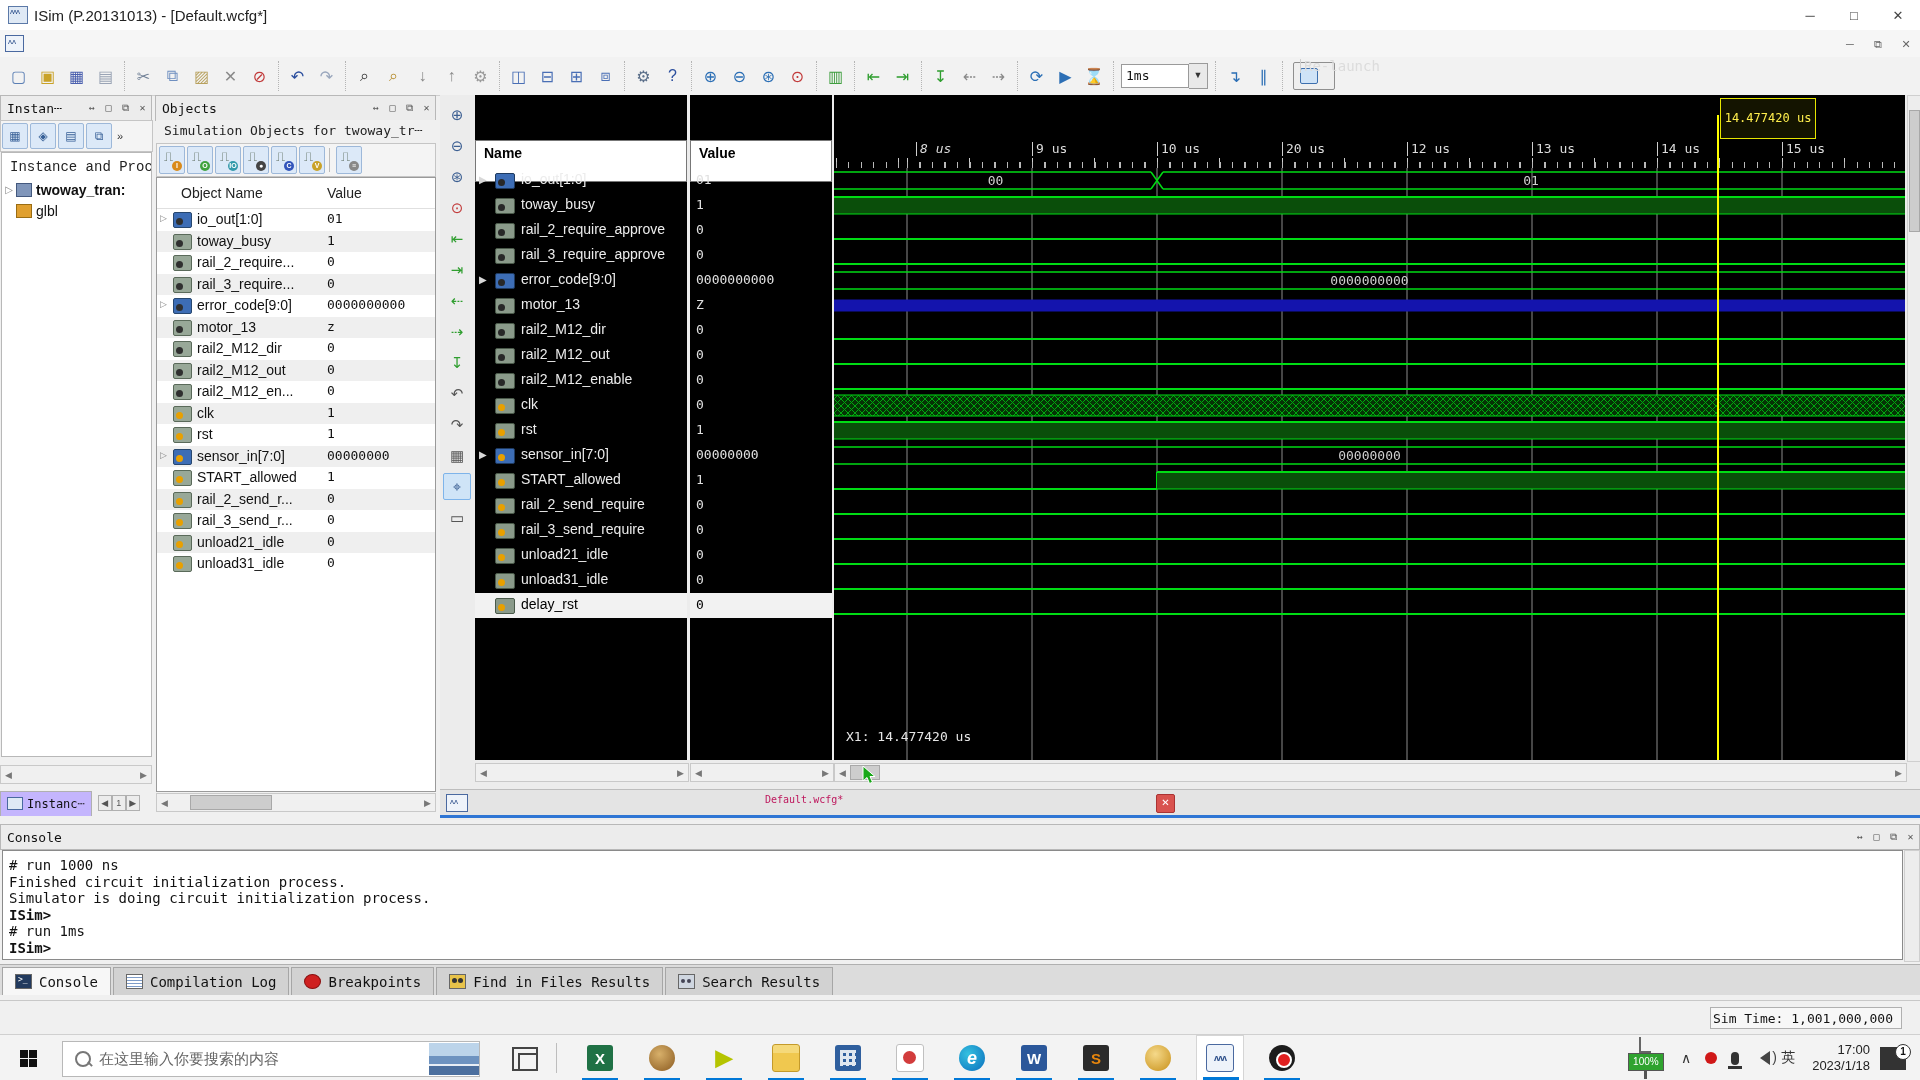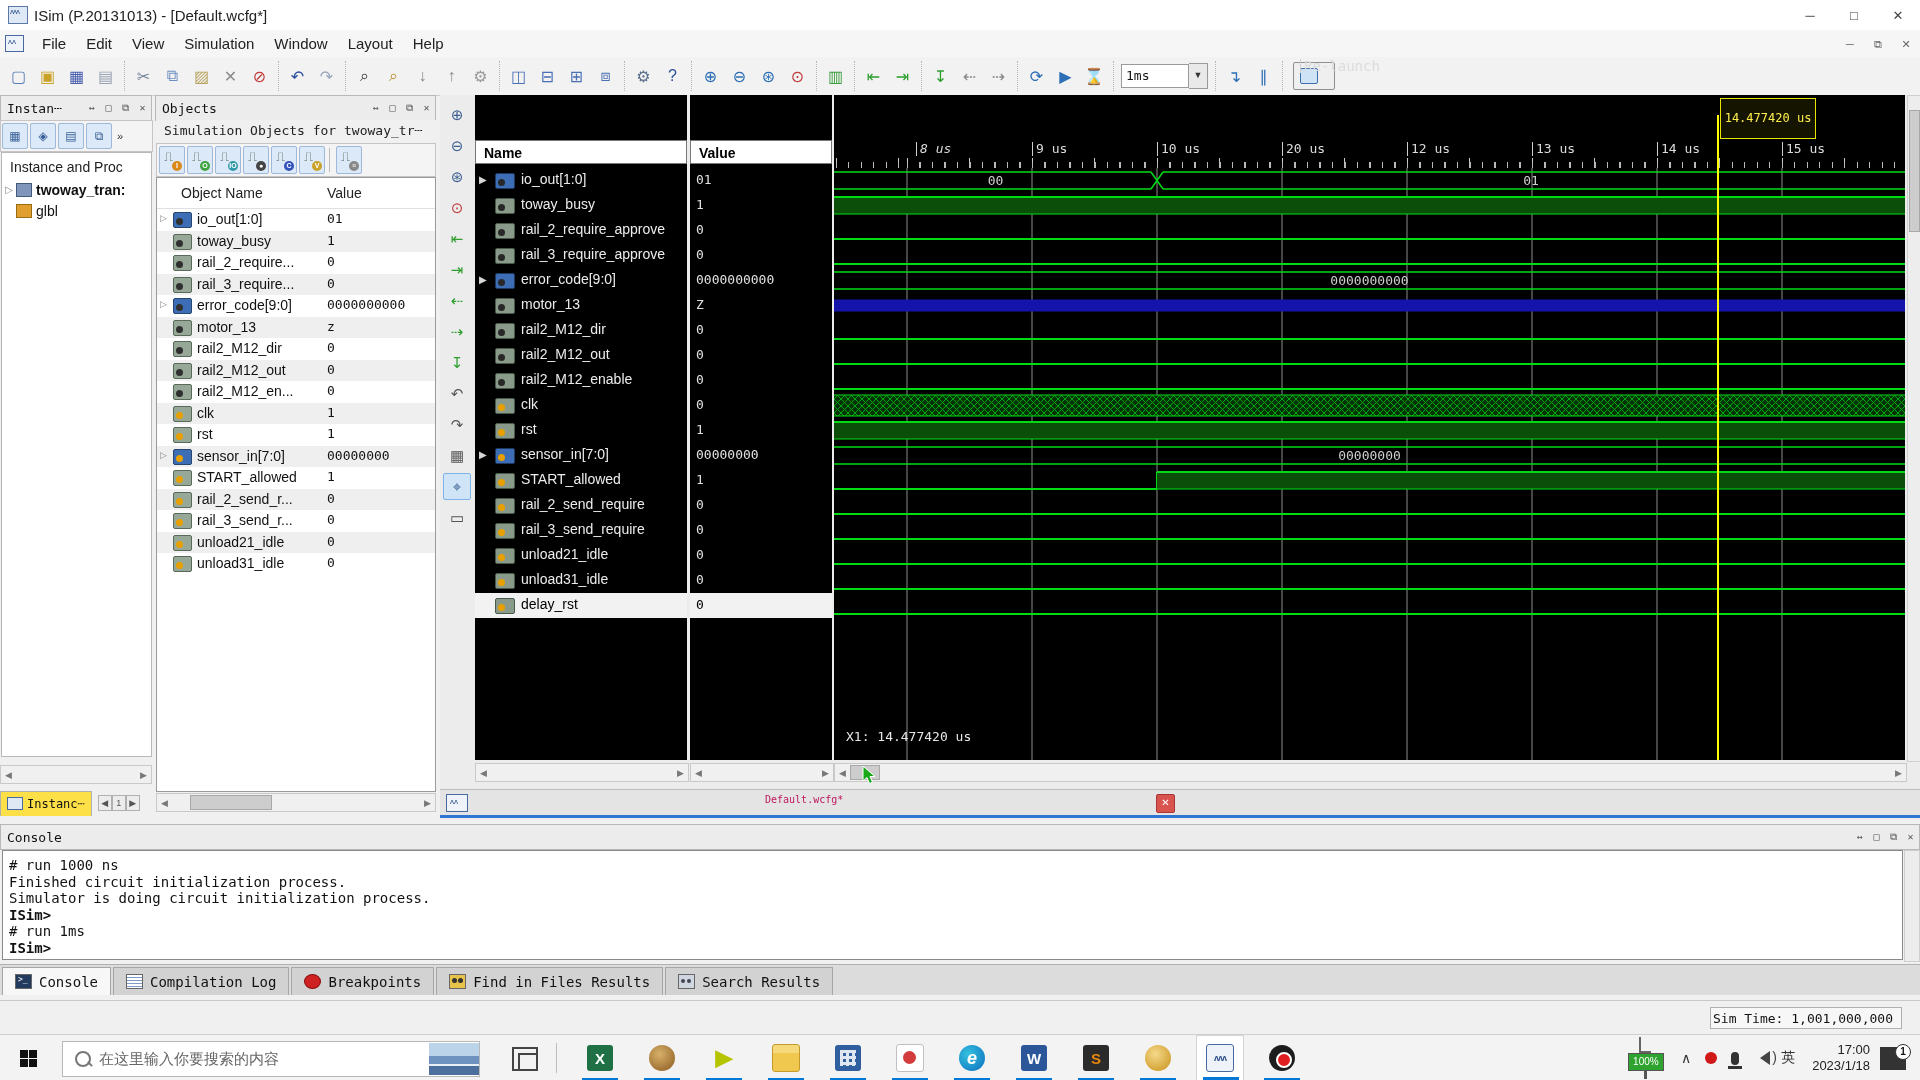--- a/index.html
+++ b/index.html
@@ -36,32 +36,32 @@
   .pnl-head{position:absolute;left:0;top:0;right:0;height:24px;background:#ececec;border:1px solid #b8b8b8;display:flex;align-items:center;font-size:13px;font-family:"DejaVu Sans Mono",monospace;color:#111;}
   .pnl-head .ph-title{padding-left:6px;flex:1;}
   .ph-btn{width:17px;height:18px;text-align:center;line-height:18px;font-size:10px;color:#555;}
 
   
   #instances-panel{position:absolute;left:0;top:95px;width:152px;height:725px;background:#f0f0f0;}
   #instances-panel .itoolbar{position:absolute;left:0;top:25px;width:151px;height:30px;border:1px solid #c5c5c5;background:#f4f4f4;display:flex;align-items:center;}
   .itool{width:24px;height:24px;margin:1px;background:#dce9f8;border:1px solid #9db8d9;border-radius:2px;display:flex;align-items:center;justify-content:center;font-size:12px;color:#365f96;}
   .ichev{margin-left:4px;font-size:11px;color:#333;}
   #instances-panel .ilist{position:absolute;left:1px;top:57px;width:149px;height:603px;background:#ffffff;border:1px solid #b8b8b8;overflow:hidden;}
-  .ilist .col-head{font-size:14px;color:#222;padding:6px 0 4px 8px;white-space:nowrap;}
+  .ilist .col-head{font-size:14px;color:#222;padding:6px 0 4px 8px;white-space:nowrap;font-family:Liberation Mono, monospace;}
   .tree-item{display:flex;align-items:center;height:21px;white-space:nowrap;font-size:14px;}
   .tree-item .exp{width:14px;text-align:center;color:#888;font-size:10px;}
   .chip-ico{width:14px;height:12px;background:#8096ba;border:1px solid #44597e;margin-right:4px;}
   .chip-ico.glbl{background:#e0a030;border-color:#9a6d14;}
   .hscroll{position:absolute;height:17px;background:#f0f0f0;border:1px solid #c9c9c9;display:flex;align-items:center;justify-content:space-between;}
   .hs-arrow{width:15px;text-align:center;font-size:9px;color:#777;}
   .hs-thumb{height:13px;background:#cdcdcd;border:1px solid #a8a8a8;}
   #instances-panel .hscroll{left:0;top:670px;width:150px;}
   .bottom-tabs{position:absolute;left:0;height:26px;display:flex;align-items:center;}
   #instances-panel .bottom-tabs{top:695px;width:152px;}
-  .btab{display:flex;align-items:center;height:24px;background:#fde047;border:1px solid #b0b0b0;border-bottom:none;padding:0 6px;font-size:12px;font-family:"DejaVu Sans Mono",monospace;}
+  .btab{display:flex;align-items:center;height:24px;background:#c4b5fd;border:1px solid #b0b0b0;border-bottom:none;padding:0 6px;font-size:12px;font-family:"DejaVu Sans Mono",monospace;}
   .btab .bt-ico{width:14px;height:11px;background:#dfe9f5;border:1px solid #4a69a0;margin-right:4px;}
   .pager{display:flex;align-items:center;margin-left:6px;}
   .pager span{display:block;min-width:12px;height:14px;border:1px solid #b0b0b0;background:#ececec;text-align:center;font-size:9px;line-height:14px;color:#555;}
 
   
   #objects-panel{position:absolute;left:155px;top:95px;width:281px;height:725px;background:#f0f0f0;}
   #objects-panel .subtitle{position:absolute;left:1px;top:25px;width:278px;height:22px;font-size:13px;font-family:"DejaVu Sans Mono",monospace;color:#222;line-height:22px;padding-left:8px;white-space:nowrap;overflow:hidden;background:#f0f0f0;}
   #objects-panel .otoolbar{position:absolute;left:1px;top:48px;width:278px;height:32px;border:1px solid #c5c5c5;background:#f4f4f4;display:flex;align-items:center;}
   .sigbtn{width:24px;height:26px;margin:1px 0 1px 2px;background:#dce9f8;border:1px solid #9db8d9;border-radius:2px;position:relative;}
   .sigbtn:before{content:"⎍";position:absolute;left:4px;top:2px;font-size:13px;color:#5a6a5a;}
@@ -86,21 +86,21 @@
   #wave-window{position:absolute;left:440px;top:95px;width:1480px;height:725px;background:#ececec;}
   #wave-vtoolbar{position:absolute;left:1px;top:4px;width:32px;display:flex;flex-direction:column;align-items:center;}
   .vbtn{width:26px;height:25px;margin:2px 0;display:flex;align-items:center;justify-content:center;font-size:15px;color:#3c5f92;border:1px solid transparent;border-radius:2px;}
   .vbtn.green{color:#2f9e2f;}
   .vbtn.red{color:#c23b3b;}
   .vbtn.dark{color:#555;}
   .vbtn.active{background:#cfe4f7;border-color:#7eb4ea;}
   #wave-names{position:absolute;left:35px;top:0;width:212px;height:665px;background:#000;}
   #wave-values{position:absolute;left:250px;top:0;width:142px;height:665px;background:#000;}
   #wave-area{position:absolute;left:394px;top:0;width:1071px;height:665px;background:#000;overflow:hidden;}
-  .col-hdr{position:absolute;left:0;top:45px;width:100%;height:24px;background:#fff;border:1px solid #777;box-sizing:border-box;font-size:14px;font-weight:bold;color:#000;line-height:24px;padding-left:8px;}
+  .col-hdr{position:absolute;left:0;top:45px;width:100%;height:42px;background:#fff;border:1px solid #777;box-sizing:border-box;font-size:14px;font-weight:bold;color:#000;line-height:24px;padding-left:8px;}
   .wrows{position:absolute;left:0;top:73px;width:100%;}
   .wname-row,.wval-row{position:relative;height:25px;color:#ececec;font-size:14px;white-space:nowrap;}
   .wname-row .exp{position:absolute;left:4px;top:6px;color:#d8d8d8;font-size:10px;}
   .wname-row .sig-icon{position:absolute;left:20px;top:5px;width:18px;height:14px;background:#8a9a8a;border:1px solid #4a5a4a;border-radius:2px;}
   .wname-row .sig-icon.bus{background:#3d6db5;border-color:#1e3a60;}
   .wname-row .sig-icon i{position:absolute;left:2px;bottom:2px;width:7px;height:7px;border-radius:50%;background:#282828;}
   .wname-row .sig-icon i.in{background:#e8a000;}
   .wname-row .nm{position:absolute;left:46px;top:3px;}
   .wval-row .vl{position:absolute;left:6px;top:4px;font-family:"DejaVu Sans Mono",monospace;font-size:13px;color:#e0e0e0;}
   .wname-row.sel,.wval-row.sel{background:#f2f2f2;}
@@ -204,29 +204,20 @@
     <span class="app-ico"></span>
     <span class="ttext">ISim (P.20131013) - [Default.wcfg*]</span>
     <span class="spacer"></span>
     <span class="cap-btn">─</span>
     <span class="cap-btn">□</span>
     <span class="cap-btn">✕</span>
   </div>
 
   <div class="menubar">
     <span class="doc-ico"></span>
-    <span id="menu-items" style="display:flex;">
-        <span class="menu-item">File</span>
-        <span class="menu-item">Edit</span>
-        <span class="menu-item">View</span>
-        <span class="menu-item">Simulation</span>
-        <span class="menu-item">Window</span>
-        <span class="menu-item">Layout</span>
-        <span class="menu-item">Help</span>
-      </span>
     <span class="spacer"></span>
     <span class="mdi-btn">─</span>
     <span class="mdi-btn">⧉</span>
     <span class="mdi-btn">✕</span>
   </div>
 
   <div class="toolbar" id="toolbar-groups">
       <div class="tgroup">
         <span class="tbtn" style="color: rgb(91, 127, 180);">▢</span>
         <span class="tbtn" style="color: rgb(201, 162, 39);">▣</span>

